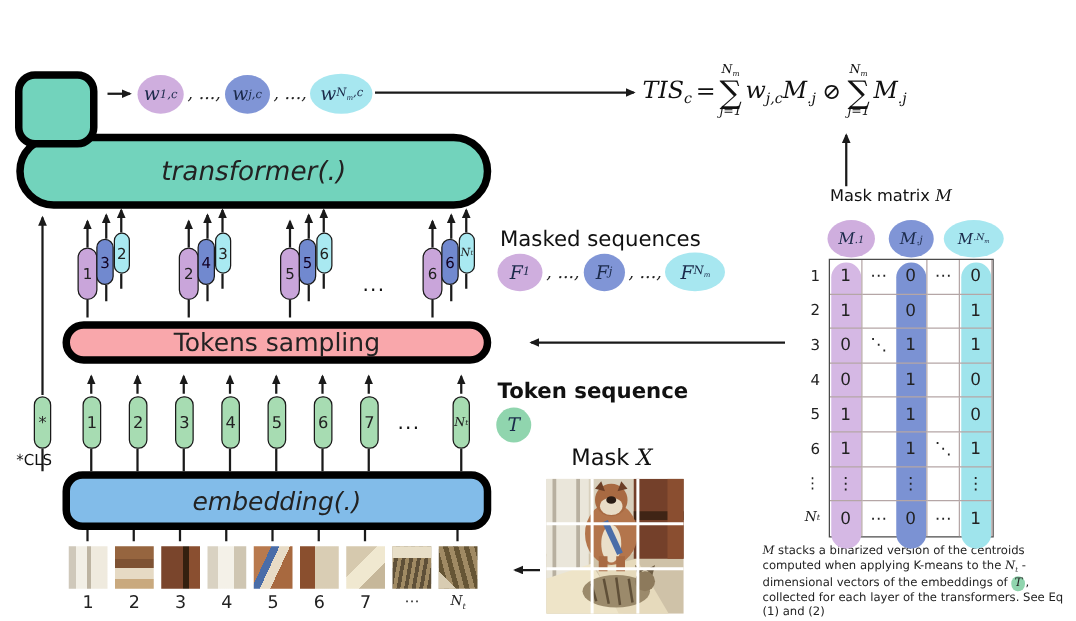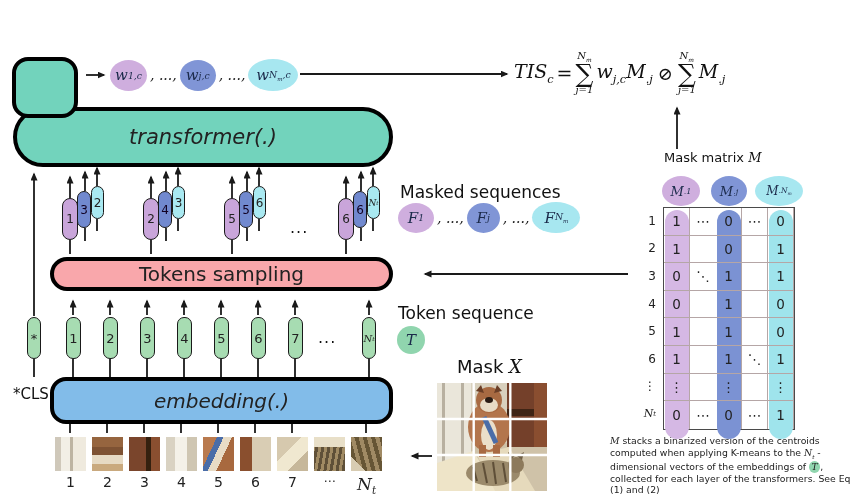--- a/index.html
+++ b/index.html
@@ -2,21 +2,21 @@
 <html><head>
 <meta charset="utf-8">
 <style>
   html,body{margin:0;padding:0;background:#ffffff;}
   #canvas{position:relative;width:861px;height:497px;background:#ffffff;overflow:hidden;
           font-family:"DejaVu Sans",sans-serif;color:#111;}
   .abs{position:absolute;}
   .z1{z-index:1}.z2{z-index:2}.z3{z-index:3}.z4{z-index:4}
 
   
-  .block{border:4px solid #000000;display:flex;align-items:center;justify-content:center;box-sizing:border-box;}
+  .block{border:6px solid #000000;display:flex;align-items:center;justify-content:center;box-sizing:border-box;}
   .teal{background:#72d3bc;}
   .pinkbar{background:#f9a7ab;}
   .bluebar{background:#82bce9;}
   .blk-label{font-style:italic;font-size:21px;color:#222;}
   .bar-label{font-size:20px;color:#222;}
 
   
   .pill{position:absolute;border:1.5px solid #1a1a1a;border-radius:8px;box-sizing:border-box;
         display:flex;align-items:center;justify-content:center;font-size:12px;color:#222;z-index:3;}
   .p-purple{background:#c9a5da;}
@@ -336,23 +336,23 @@
   <div class="pill p-green" style="left:140px;top:317px;width:15px;height:42px;">3</div>
   <div class="pill p-green" style="left:177px;top:317px;width:15px;height:42px;">4</div>
   <div class="pill p-green" style="left:214px;top:317px;width:15px;height:42px;">5</div>
   <div class="pill p-green" style="left:251px;top:317px;width:15px;height:42px;">6</div>
   <div class="pill p-green" style="left:288px;top:317px;width:15px;height:42px;">7</div>
   <div class="abs dots" style="left:318px;top:328px;">...</div>
   <div class="pill p-green m-it" style="left:362px;top:317px;width:14px;height:42px;font-size:10px;">
     <span>N</span>
       <sub>t</sub>
   </div>
-  <div class="abs" style="left:13px;top:361px;font-size:15px;margin-top:24px;">*CLS</div>
-
-  <div class="abs lbl" style="left:398px;top:303px;">Token sequence</div>
+  <div class="abs" style="left:13px;top:361px;font-size:12px;">*CLS</div>
+
+  <div class="abs lbl" style="left:398px;top:303px;font-weight:bold;">Token sequence</div>
   <div class="abs oval" style="left:397px;top:326px;width:28px;height:28px;background:#90d5ae;font-size:15px;">T</div>
 
   <div class="abs block bluebar z3" style="left:50px;top:377px;width:343px;height:47px;border-radius:16px;">
     <span class="blk-label" style="font-size:20px;">embedding(.)</span>
   </div>
 
   <div class="abs dots" style="left:319px;top:414px;font-size:13px;">⋯</div>
   <div class="patch px1" style="left:55px;"></div>
   <div class="patch px2" style="left:92px;"></div>
   <div class="patch px3" style="left:129px;"></div>
@@ -364,21 +364,21 @@
   <div class="patch px9" style="left:351px;"></div>
 
   <div class="pnum" style="left:55px;">1</div>
   <div class="pnum" style="left:92px;">2</div>
   <div class="pnum" style="left:129px;">3</div>
   <div class="pnum" style="left:166px;">4</div>
   <div class="pnum" style="left:203px;">5</div>
   <div class="pnum" style="left:240px;">6</div>
   <div class="pnum" style="left:277px;">7</div>
   <div class="pnum" style="left:314px;font-size:12px;">⋯</div>
-  <div class="pnum m-it" style="left:351px;font-size:17px;">
+  <div class="pnum m-it" style="left:351px;font-size:11px;">
     <span>N</span><sub>t</sub>
   </div>
 
   <div class="abs" style="left:457px;top:356px;font-size:18px;">
     <span>Mask</span> <span class="m-it">X</span>
   </div>
   <svg class="abs z1" style="left:437px;top:383px;" width="110" height="108" viewBox="0 0 110 108">
     <rect x="0" y="0" width="110" height="62" fill="#d8d0bd"></rect>
     <rect x="0" y="60" width="110" height="48" fill="#cfc2a8"></rect>
     <rect x="0" y="0" width="34" height="80" fill="#eae6da"></rect>

